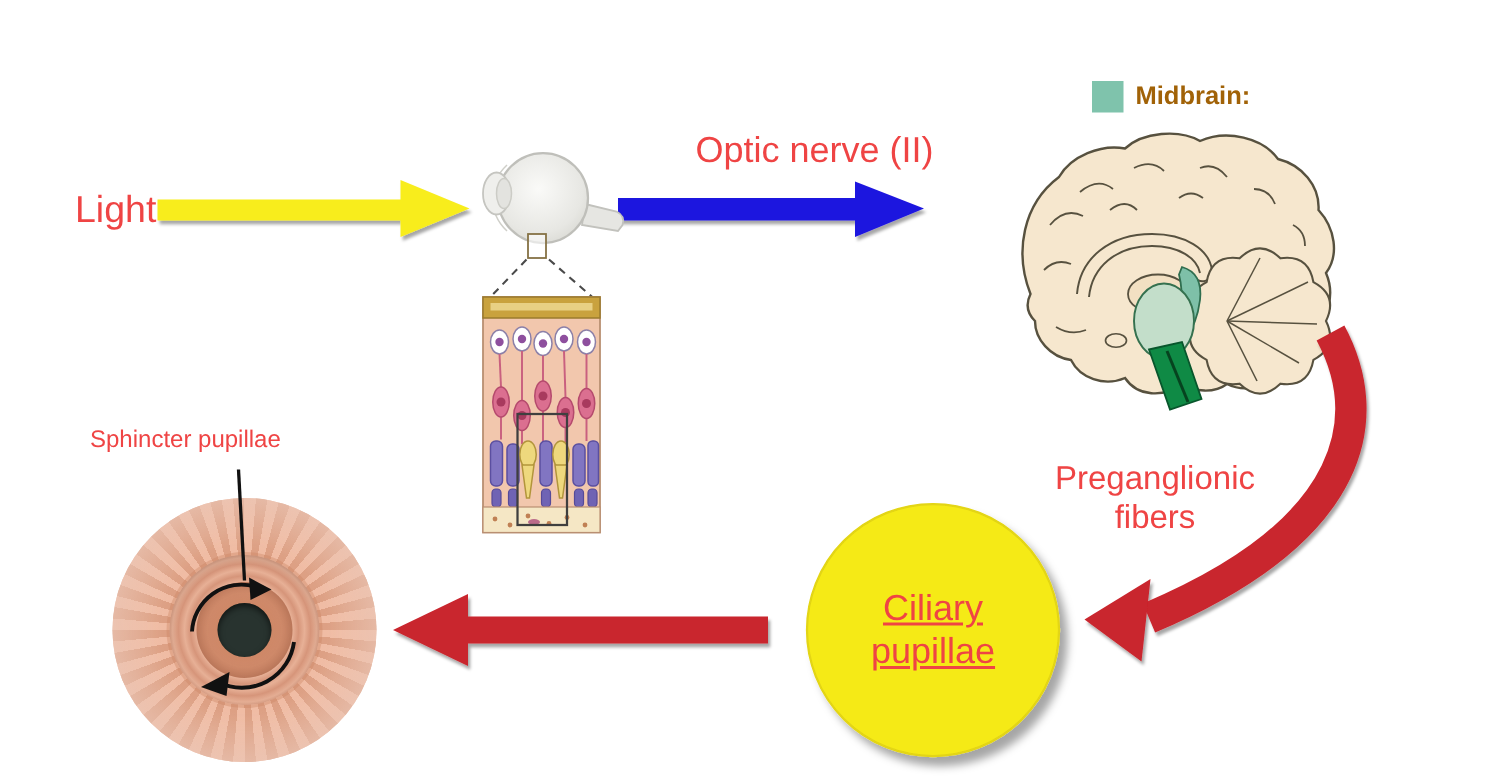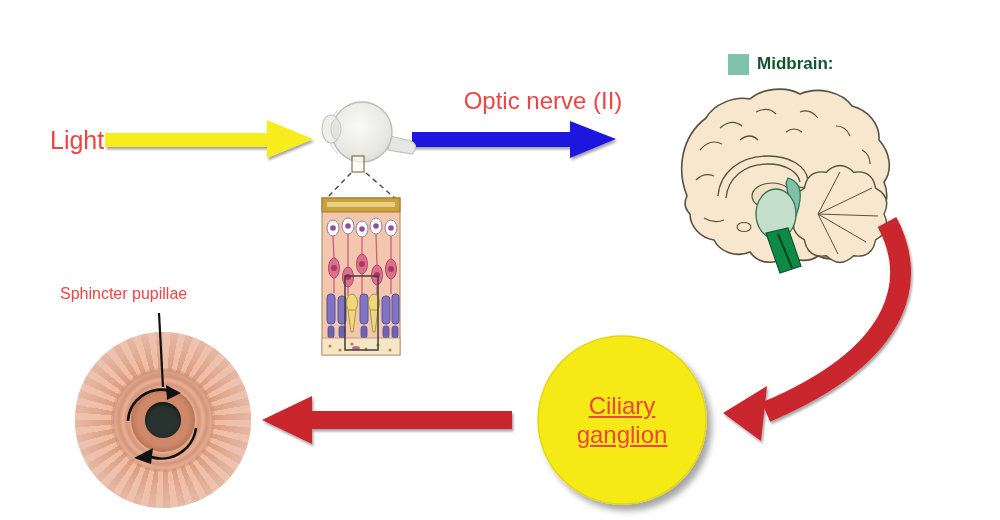--- a/index.html
+++ b/index.html
@@ -4,21 +4,21 @@
 <style>
   html,body{margin:0;padding:0;background:#fff;}
   .canvas{
     position:relative;width:1000px;height:520px;background:#ffffff;
     font-family:"Liberation Sans", sans-serif;overflow:hidden;
   }
   .txt{position:absolute;color:#ef4444;z-index:3;}
   .center{text-align:center;}
   #light-label{left:50px;top:126px;font-size:25px;}
   #optic-label{left:448px;top:87px;width:190px;font-size:24px;}
-  #midbrain-label{left:757px;top:54px;font-size:17px;font-weight:bold;color:#14532d;}
+  #midbrain-label{left:757px;top:54px;font-size:17px;font-weight:bold;color:#a16207;}
   #pregang-label{left:665px;top:306px;width:210px;font-size:22px;line-height:26px;}
   #ciliary-label{left:532px;top:391px;width:180px;font-size:24px;line-height:29px;text-decoration:underline;}
   #oculo-label{left:315px;top:442px;width:200px;font-size:22px;line-height:25px;}
   #sphincter-label{left:60px;top:285px;font-size:16px;}
 
   
   .iris{position:absolute;left:75px;top:332px;width:176px;height:176px;z-index:1;}
   .iris .outer{
     position:absolute;left:0;top:0;width:176px;height:176px;border-radius:50%;
     background:repeating-conic-gradient(from 0deg at 50% 50%,#F0BCA4 0deg 5deg,#DDA084 5deg 10deg);
@@ -242,22 +242,26 @@
 
     <rect x="728" y="54" width="21" height="21" fill="#7FC3AC"></rect>
   </svg>
 
   <div id="light-label" class="txt">Light</div>
 
   <div id="optic-label" class="txt center">Optic nerve (II)</div>
 
   <div id="midbrain-label" class="txt">Midbrain:</div>
 
+  <div id="pregang-label" class="txt center">
+    <div>Preganglionic</div>
+    <div>fibers</div>
+  </div>
 
   <div id="ciliary-label" class="txt center">
     <div>Ciliary</div>
-    <div>ganglion</div>
+    <div>pupillae</div>
   </div>
 
 
   <div id="sphincter-label" class="txt">Sphincter pupillae</div>
 
 </div>
 
 </body></html>

